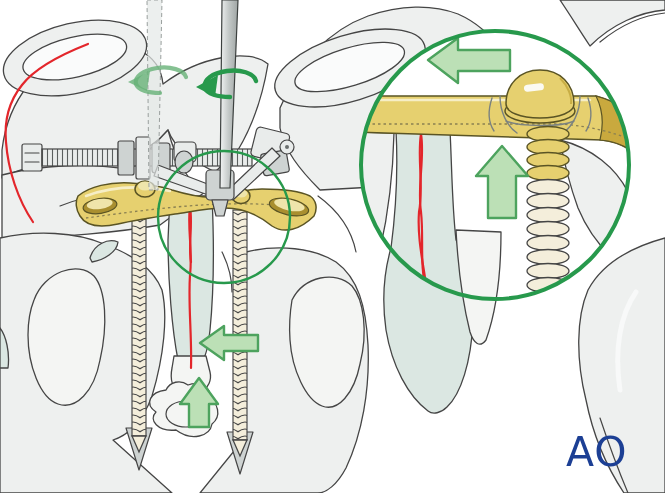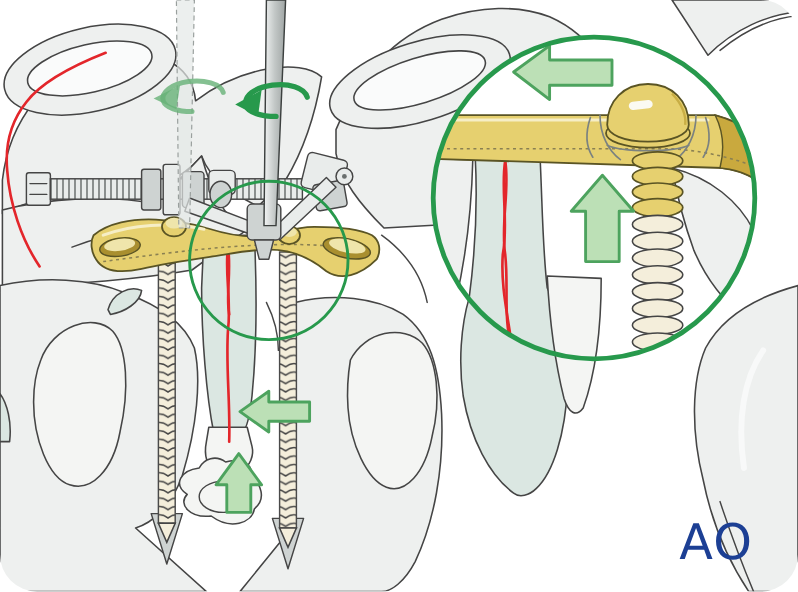--- a/index.html
+++ b/index.html
@@ -1,17 +1,17 @@
 <!DOCTYPE html>
 <html style="--canvas-bg: #ffffff; --bone-fill: #eef0ef; --bone-light: #f4f5f3; --bone-outline: #454545; --sacrum-teal: #dbe7e2; --fracture-red: #e3262b; --plate-gold: #e6d06f; --plate-gold-dark: #c9a93e; --plate-gold-light: #f6eec6; --plate-outline: #5a5424; --plate-hole: #a98f2f; --plate-hole-inner: #efe5ab; --screw-thread-cream: #f4eedb; --metal-light: #e9eceb; --metal-mid: #ced3d2; --metal-dark: #a6acab; --green-stroke: #27994c; --green-arrow-fill: #bce0b6; --green-arrow-stroke: #4da35e; --green-rotation-light: #66b277; --logo-blue: #1c3f94;"><head>
 <meta charset="utf-8">
 <style>
   html,body{margin:0;padding:0;background:#fff;}
   #stage{position:relative;width:665px;height:493px;background:var(--canvas-bg,#fff);overflow:hidden;
-         font-family:"DejaVu Sans", sans-serif;border-radius:31px;}
+         font-family:"DejaVu Sans", sans-serif;}
   svg{position:absolute;left:0;top:0;}
   .bone{fill:var(--bone-fill);stroke:var(--bone-outline);stroke-width:1.3;stroke-linejoin:round;}
   .bone-light{fill:var(--bone-light);stroke:var(--bone-outline);stroke-width:1.3;stroke-linejoin:round;}
   .bone-line{fill:none;stroke:var(--bone-outline);stroke-width:1.2;stroke-linecap:round;}
   .bone-hilite{fill:none;stroke:#f8f9f9;stroke-width:5;stroke-linecap:round;opacity:.9;}
   .teal{fill:var(--sacrum-teal);stroke:var(--bone-outline);stroke-width:1.3;stroke-linejoin:round;}
   .frac{fill:none;stroke:var(--fracture-red);stroke-width:2.2;stroke-linecap:round;}
   .gold{fill:var(--plate-gold);stroke:var(--plate-outline);stroke-width:1.5;stroke-linejoin:round;}
   .gold-dark{fill:var(--plate-gold-dark);stroke:var(--plate-outline);stroke-width:1.2;}
   .gold-hole{fill:var(--plate-hole);stroke:var(--plate-outline);stroke-width:1.2;}

